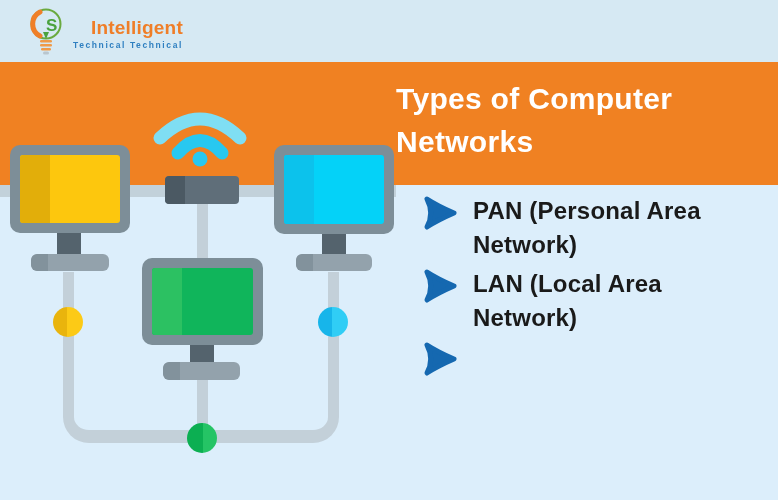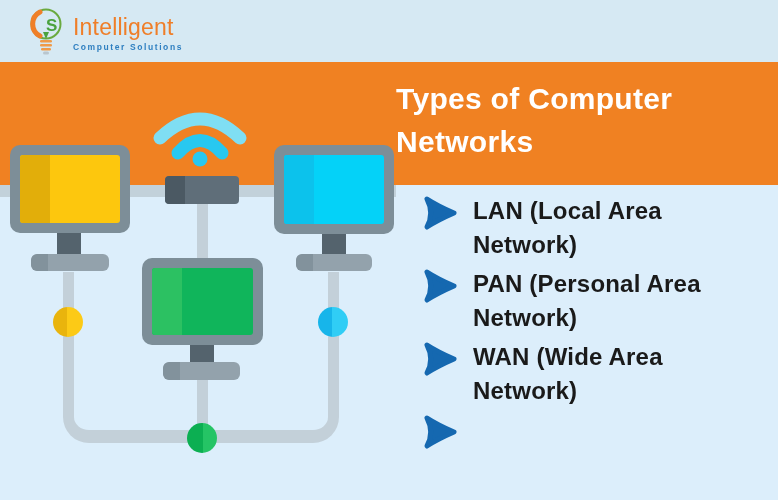--- a/index.html
+++ b/index.html
@@ -10,21 +10,21 @@
   }
   .abs { position:absolute; }
 
   
   .top-strip { left:0; top:0; width:778px; height:62px; background:#d6e9f3; }
   .orange-band { left:0; top:62px; width:778px; height:123px; background:#f08122; }
 
   
   .brand { left:26px; top:6px; display:flex; align-items:center; gap:7px; }
   .brand-text { display:flex; flex-direction:column; }
-  .brand-name { font-size:23px; font-weight:400; color:#ef7e28; letter-spacing:0.2px; }
+  .brand-name { font-size:19px; font-weight:700; color:#ef7e28; letter-spacing:0.2px;text-align:right; }
   .brand-sub  { font-size:8.5px; font-weight:700; color:#2e7fc0; letter-spacing:1.6px; margin-top:1px; }
 
   
   .title { left:396px; top:78px; width:348px; font-size:30px; line-height:1.42;
            font-weight:800; color:#ffffff; letter-spacing:0.3px; }
 
   
   .top-bar { left:0; top:185px; width:396px; height:12px; background:#c2d1da; }
   .u-cable { left:63px; top:272px; width:276px; height:171px;
              border-left:11px solid #c3d0d9; border-right:11px solid #c3d0d9;
@@ -95,21 +95,21 @@
         <text x="20" y="25" font-size="17" font-weight="bold" fill="#4aa23e" font-family="Liberation Sans, sans-serif">S</text>
         <path d="M17,26 L23,26 L20,33 Z" fill="#4aa23e"></path>
         <rect x="14" y="34" width="12" height="2.4" rx="1.2" fill="#ef9b4a"></rect>
         <rect x="14" y="38" width="12" height="2.4" rx="1.2" fill="#ef9b4a"></rect>
         <rect x="15" y="42" width="10" height="2.4" rx="1.2" fill="#ef9b4a"></rect>
         <rect x="17" y="45.5" width="6" height="3" rx="1.5" fill="#b9c6ce"></rect>
       </svg>
     </span>
     <span class="brand-text">
       <span class="brand-name">Intelligent</span>
-      <span class="brand-sub">Computer Solutions</span>
+      <span class="brand-sub">Technical Technical</span>
     </span>
   </div>
 
   <div class="abs title">Types of Computer Networks</div>
 
   <div class="abs top-bar"></div>
   <div class="abs u-cable"></div>
   <div class="abs cable cable-center-top"></div>
   <div class="abs cable cable-center-bottom"></div>
 
@@ -159,37 +159,29 @@
     </svg>
   </div>
 
   <ul class="abs net-list">
     <li class="net-item">
       <span class="bullet">
         <svg width="38" height="36" viewBox="0 0 38 36">
             <path d="M5,4 C15,10.5 24,14.5 32,18 C24,21.5 15,25.5 5,32 C10,22.5 10,13.5 5,4 Z" fill="#1568b0" stroke="#1568b0" stroke-width="5" stroke-linejoin="round" stroke-linecap="round"></path>
           </svg>
       </span>
-      <span class="net-label">LAN (Local Area Network)</span>
-    </li>
-    <li class="net-item">
-      <span class="bullet">
-        <svg width="38" height="36" viewBox="0 0 38 36">
-            <path d="M5,4 C15,10.5 24,14.5 32,18 C24,21.5 15,25.5 5,32 C10,22.5 10,13.5 5,4 Z" fill="#1568b0" stroke="#1568b0" stroke-width="5" stroke-linejoin="round" stroke-linecap="round"></path>
-          </svg>
-      </span>
       <span class="net-label">PAN (Personal Area Network)</span>
     </li>
     <li class="net-item">
       <span class="bullet">
         <svg width="38" height="36" viewBox="0 0 38 36">
             <path d="M5,4 C15,10.5 24,14.5 32,18 C24,21.5 15,25.5 5,32 C10,22.5 10,13.5 5,4 Z" fill="#1568b0" stroke="#1568b0" stroke-width="5" stroke-linejoin="round" stroke-linecap="round"></path>
           </svg>
       </span>
-      <span class="net-label">WAN (Wide Area Network)</span>
+      <span class="net-label">LAN (Local Area Network)</span>
     </li>
     <li class="net-item">
       <span class="bullet">
         <svg width="38" height="36" viewBox="0 0 38 36">
             <path d="M5,4 C15,10.5 24,14.5 32,18 C24,21.5 15,25.5 5,32 C10,22.5 10,13.5 5,4 Z" fill="#1568b0" stroke="#1568b0" stroke-width="5" stroke-linejoin="round" stroke-linecap="round"></path>
           </svg>
       </span>
     </li>
   </ul>
 

